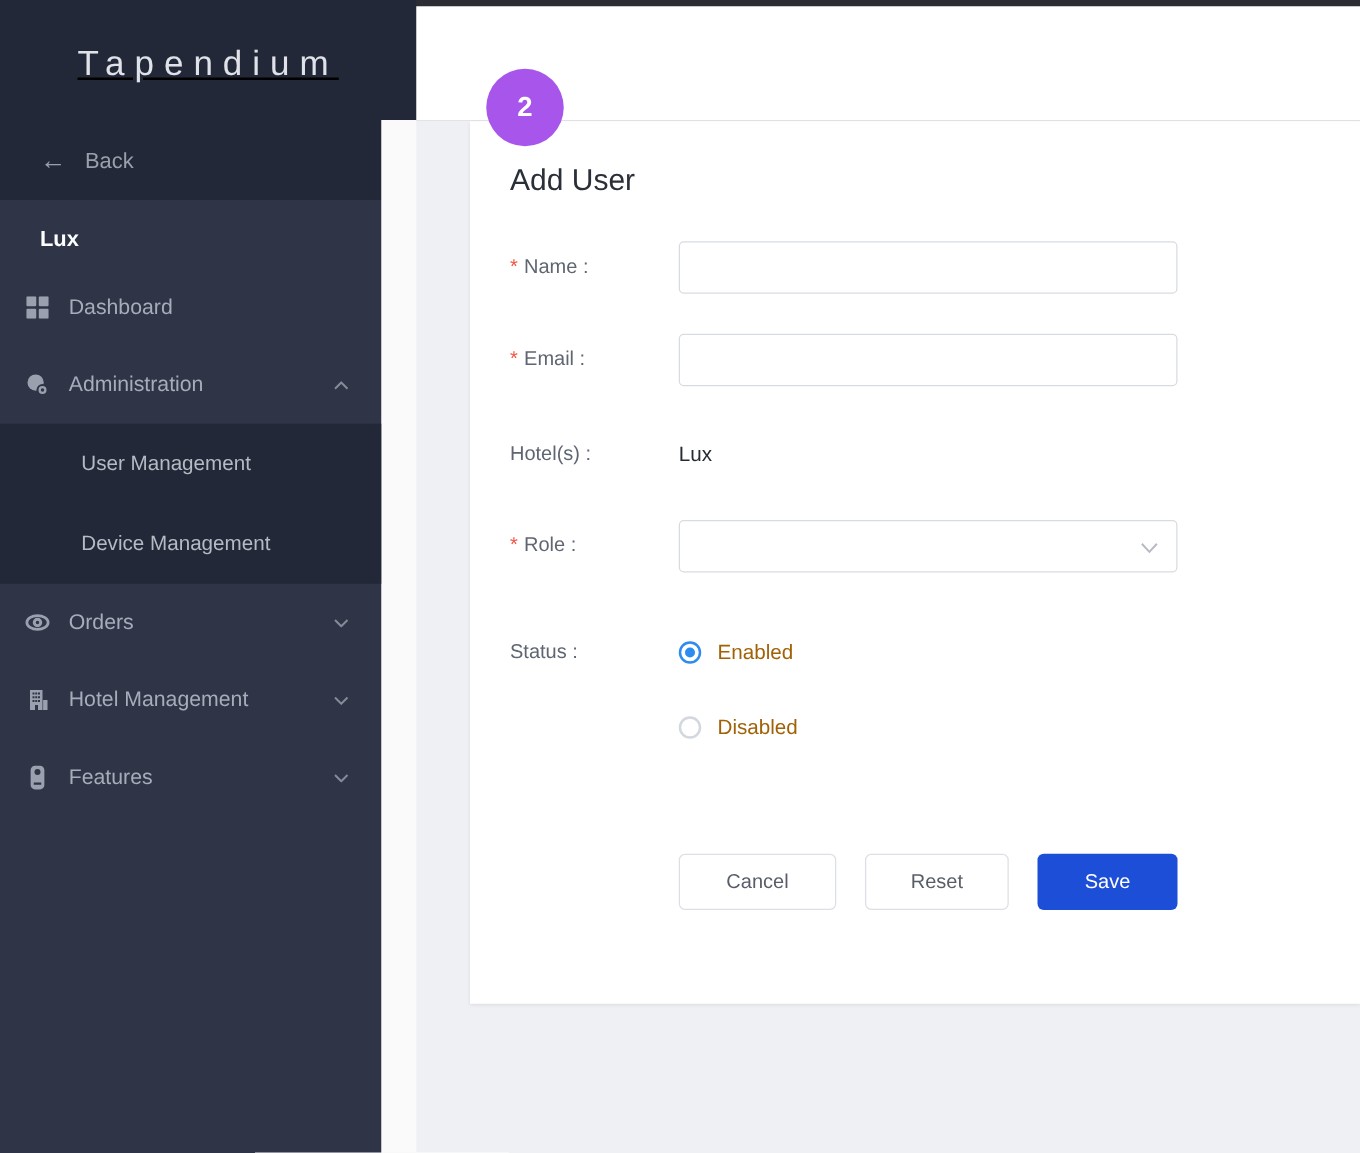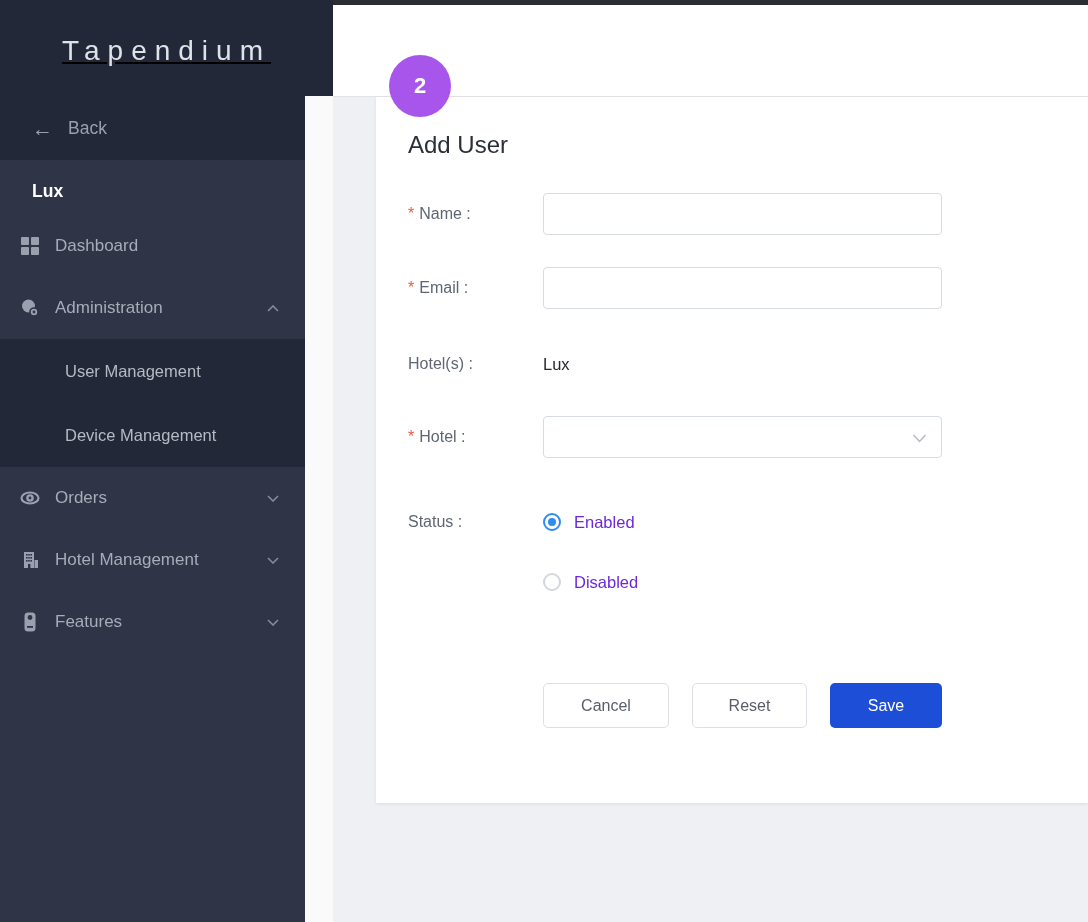--- a/index.html
+++ b/index.html
@@ -100,21 +100,21 @@
   .radio-wrap { display:flex; align-items:center; height:42px; cursor:pointer; }
   .radio-outer {
     width:18px; height:18px; border-radius:50%; position:relative; flex:none;
     border:2px solid #d3d7de; background:#fff;
   }
   .radio-outer.checked { border-color:#2d8cf0; }
   .radio-outer.checked::after {
     content:""; position:absolute; left:3px; top:3px; width:8px; height:8px;
     border-radius:50%; background:#2d8cf0;
   }
-  .radio-label { margin-left:13px; font-size:16.5px; color:#6d28d9; }
+  .radio-label { margin-left:13px; font-size:16.5px; color:#a16207; }
 
   .row-buttons { position:absolute; top:586px; left:0; width:100%; height:47px; }
   .btn {
     position:absolute; height:45px; border-radius:5px; font-size:16px;
     display:flex; align-items:center; justify-content:center; cursor:pointer;
     font-family:"Liberation Sans","DejaVu Sans",sans-serif;
   }
   .btn-plain { background:#fff; border:1px solid #dcdfe5; color:#585e68; }
   .btn-cancel { left:167px; width:126px; }
   .btn-reset  { left:316px; width:115px; }
@@ -264,21 +264,21 @@
   <div class="form-row row-hotels">
     <label class="form-label">
       <span>Hotel(s) :</span>
     </label>
     <div class="plain-value">Lux</div>
   </div>
 
   <div class="form-row row-role">
     <label class="form-label">
       <span class="star">*</span>
-      <span>Hotel :</span>
+      <span>Role :</span>
     </label>
     <div class="select-box">
       <span></span>
       <span class="sel-chev">
         <svg width="15" height="9" viewBox="0 0 15 9" fill="none" stroke="#b6bac2" stroke-width="1.5">
           <polyline points="1.5,1 7.5,7.5 13.5,1"></polyline>
         </svg>
       </span>
     </div>
   </div>

